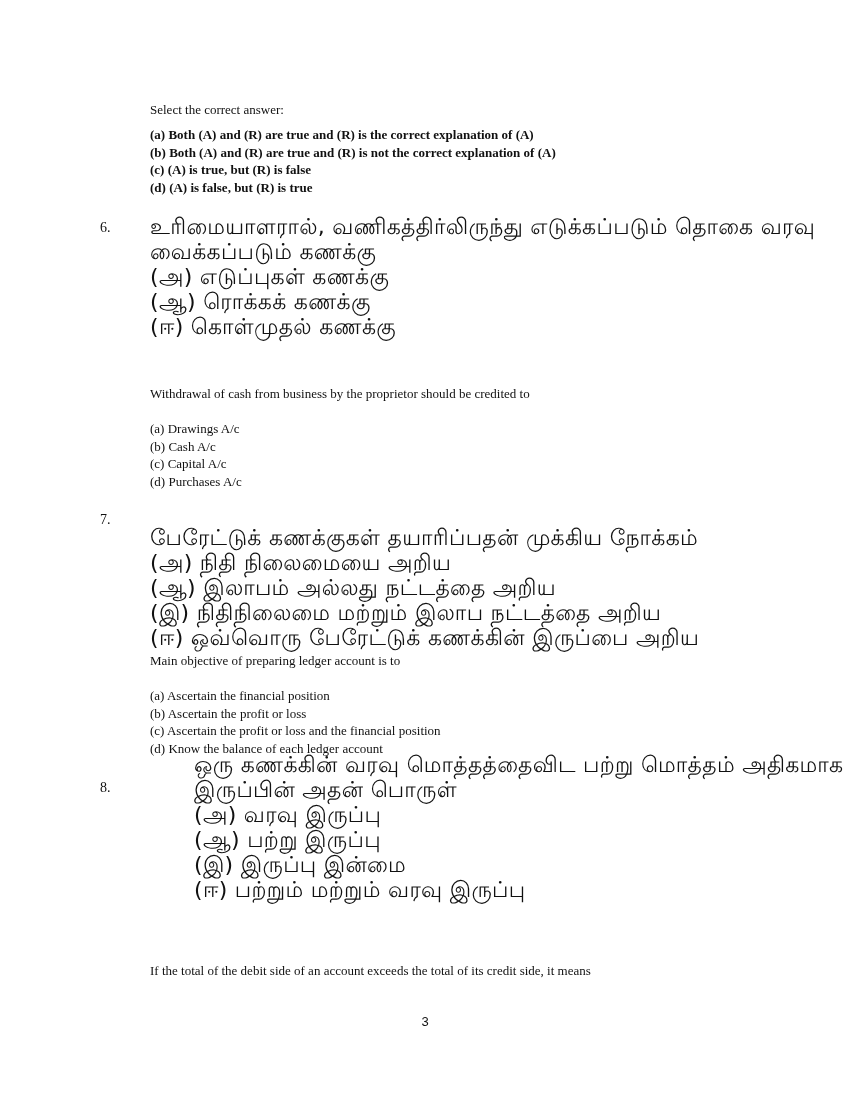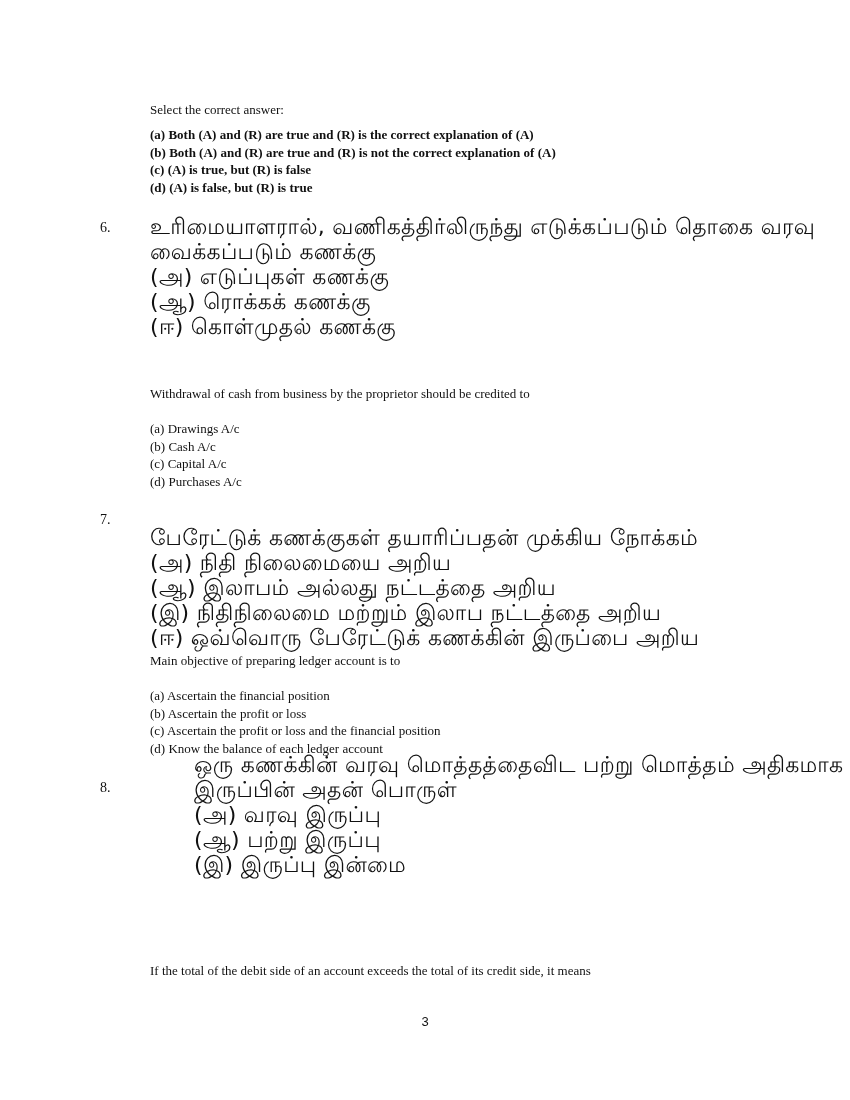--- a/index.html
+++ b/index.html
@@ -53,16 +53,17 @@
   <span class="opt">(d) Know the balance of each ledger account</span>
 </div>
 
 <div class="qnum" style="top:780px;">8.</div>
 <div class="ta" style="top:752px;margin-left:44px;">
   <span class="opt">ஒரு கணக்கின் வரவு மொத்தத்தைவிட பற்று மொத்தம் அதிகமாக</span>
   <span class="opt">இருப்பின் அதன் பொருள்</span>
   <span class="opt">(அ) வரவு இருப்பு</span>
   <span class="opt">(ஆ) பற்று இருப்பு</span>
   <span class="opt">(இ) இருப்பு இன்மை</span>
+  <span class="opt">(ஈ) பற்றும் மற்றும் வரவு இருப்பு</span>
 </div>
 <div class="en" style="top:962px;">If the total of the debit side of an account exceeds the total of its credit side, it means</div>
 
 <div class="pagenum">3</div>
 
 </body></html>

